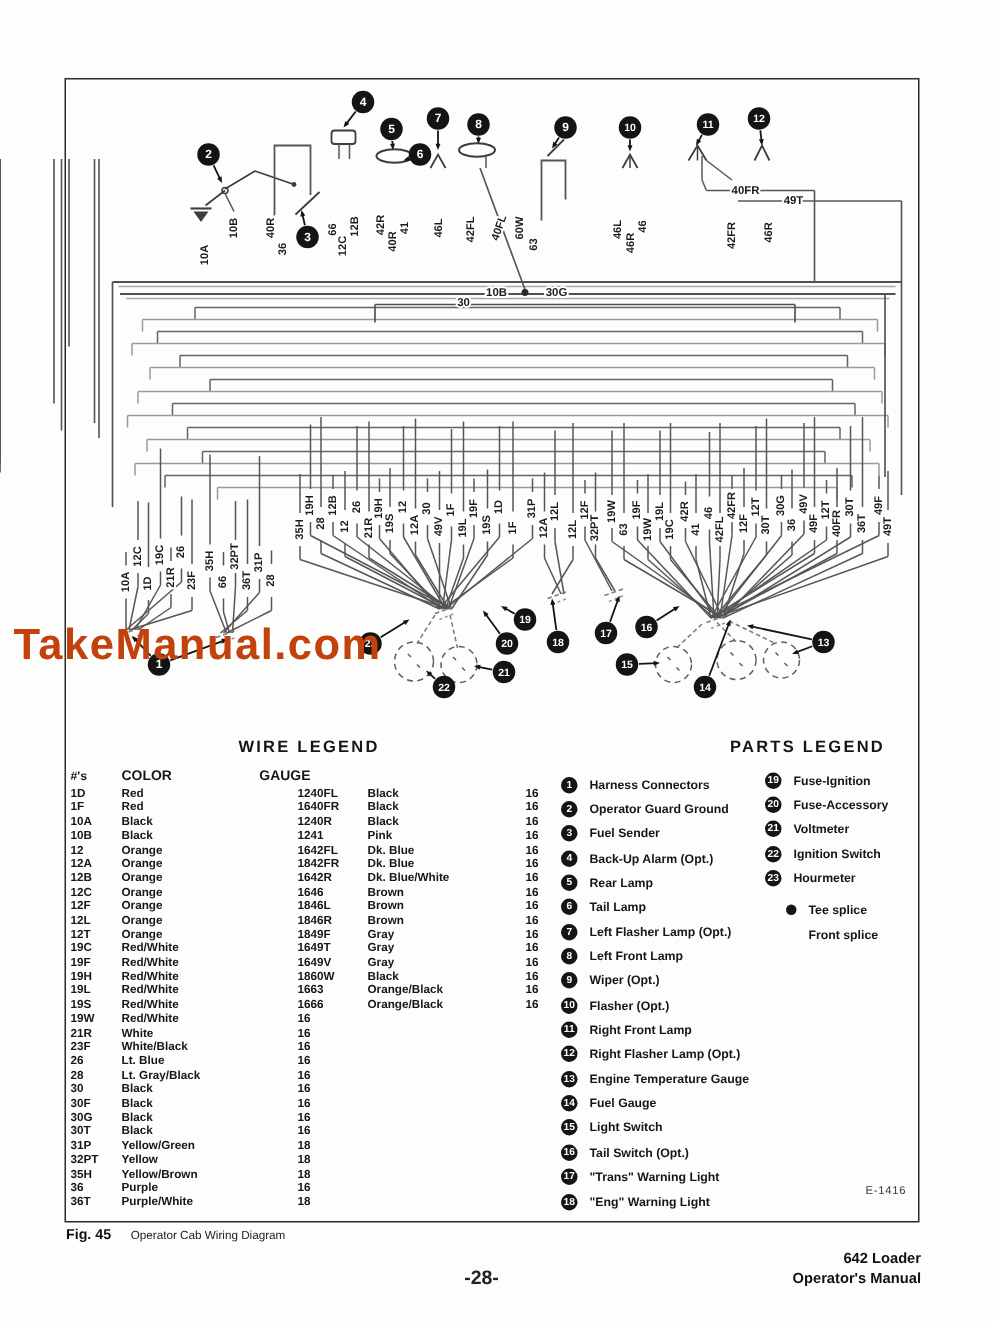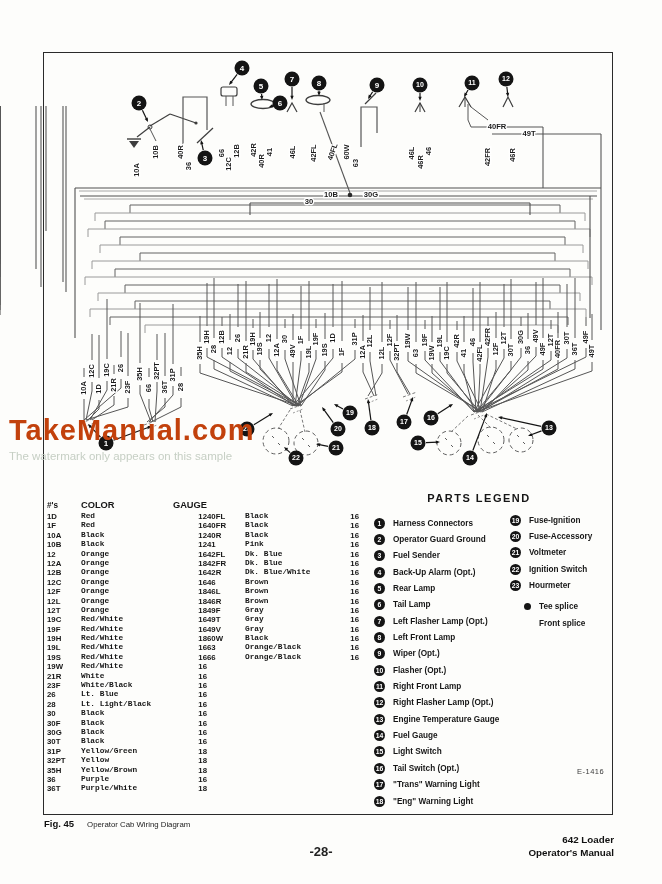--- a/index.html
+++ b/index.html
@@ -18,39 +18,39 @@
   .wl-cols{display:flex;margin-top:8px;}
   .wl-left{width:160px;}
   .wl-right{width:152px;margin-top:12px;}
   .wl-head{display:flex;height:12px;font-weight:bold;align-items:baseline;}
   .wl-head .h-id{width:34px;font-size:8.2px;}
   .wl-head .h-color{flex:1;font-size:9.3px;}
   .wl-head .h-gauge{font-size:9.3px;margin-left:33px;}
   .wrow{display:flex;height:9.4px;line-height:9.4px;}
   .wid{width:34px;font-size:7.8px;font-weight:bold;}
   .wl-right .wid{width:38px;}
-  .wcolor{flex:1;font-size:7.8px;font-weight:bold;white-space:nowrap;font-family:Liberation Mono, monospace;}
+  .wcolor{flex:1;font-size:7.8px;font-weight:bold;white-space:nowrap;}
   .wgauge{width:22px;text-align:right;font-size:7.8px;font-weight:bold;}
 
   .parts-legend{position:absolute;left:368px;top:492px;width:246px;}
-  .pl-title{width:222px;text-align:center;font-weight:bold;font-size:11px;letter-spacing:1.5px;}
+  .pl-title{width:222px;text-align:right;font-weight:bold;font-size:11px;letter-spacing:1.5px;}
   .pl-cols{position:relative;margin-top:8px;}
   .pcol-left{position:absolute;left:6px;top:3px;width:140px;}
   .pcol-right{position:absolute;left:142px;top:0;width:104px;}
   .pitem{display:flex;align-items:center;height:16.35px;}
   .pnum{width:11px;height:11px;border-radius:50%;background:#151515;color:#fff;font-size:6.8px;
         font-weight:bold;text-align:center;line-height:11.5px;flex:none;}
   .plabel{font-size:8.2px;font-weight:bold;margin-left:8px;white-space:nowrap;}
   .splices{margin-top:5px;}
   .splice{display:flex;align-items:center;height:16.5px;}
   .psym{width:7px;height:7px;border-radius:50%;background:#151515;margin-left:14px;flex:none;}
   .psym.butt{background:transparent;}
   .plabel2{font-size:8.2px;font-weight:bold;margin-left:8px;white-space:nowrap;}
 
-  .diagram-code{position:absolute;left:577px;top:767px;font-size:7.5px;color:#3a3a3a;letter-spacing:.5px;}
+  .diagram-code{position:absolute;left:577px;top:789px;font-size:7.5px;color:#3a3a3a;letter-spacing:.5px;}
   .fig-line{position:absolute;left:44px;top:818px;display:flex;align-items:baseline;}
   .fig-label{font-weight:bold;font-size:9.5px;color:#111;}
   .fig-caption{font-size:7.8px;color:#222;margin-left:13px;}
   .page-num{position:absolute;left:300px;top:844px;width:42px;text-align:center;font-size:13px;font-weight:bold;color:#222;}
   .footer-right{position:absolute;right:48px;top:833px;text-align:right;font-size:9.8px;font-weight:bold;line-height:13px;color:#111;}
 </style>
 </head>
 <body>
 
 <div class="page">
@@ -564,24 +564,24 @@
       <circle cx="296" cy="458" r="7.5" fill="#141414"></circle>
       <text x="296" y="458.5" text-anchor="middle" dominant-baseline="middle" font-size="7" font-weight="bold" fill="#ffffff">22</text>
       <line x1="253.81326653363635" y1="424.8072205946853" x2="271.2966833665909" y2="414.0481948513287" stroke="#141414" stroke-width="1.2"></line>
       <polygon points="273,413 270.3157207627234,416.61173711340206 268.5661345944134,413.7686595898984" fill="#141414"></polygon>
       <circle cx="247" cy="429" r="7.5" fill="#141414"></circle>
       <text x="247" y="429.5" text-anchor="middle" dominant-baseline="middle" font-size="7" font-weight="bold" fill="#ffffff">23</text>
     </svg>
 
   <div class="watermark">
     <div class="wm-title">TakeManual.com</div>
-    <div class="wm-sub">The watermark only appears on this sample</div>
   </div>
 
   <div class="wire-legend">
+    <div class="wl-title">WIRE LEGEND</div>
     <div class="wl-cols">
       <div class="wl-left">
         <div class="wl-head">
           <span class="h-id">#'s</span>
           <span class="h-color">COLOR</span>
           <span class="h-gauge">GAUGE</span>
         </div>
         <div id="wire-left">
   <div class="wrow">
     <span class="wid">1D</span>
@@ -698,21 +698,21 @@
   </div>
 
   <div class="wrow">
     <span class="wid">26</span>
     <span class="wcolor">Lt. Blue</span>
     <span class="wgauge">16</span>
   </div>
 
   <div class="wrow">
     <span class="wid">28</span>
-    <span class="wcolor">Lt. Light/Black</span>
+    <span class="wcolor">Lt. Gray/Black</span>
     <span class="wgauge">16</span>
   </div>
 
   <div class="wrow">
     <span class="wid">30</span>
     <span class="wcolor">Black</span>
     <span class="wgauge">16</span>
   </div>
 
   <div class="wrow">

